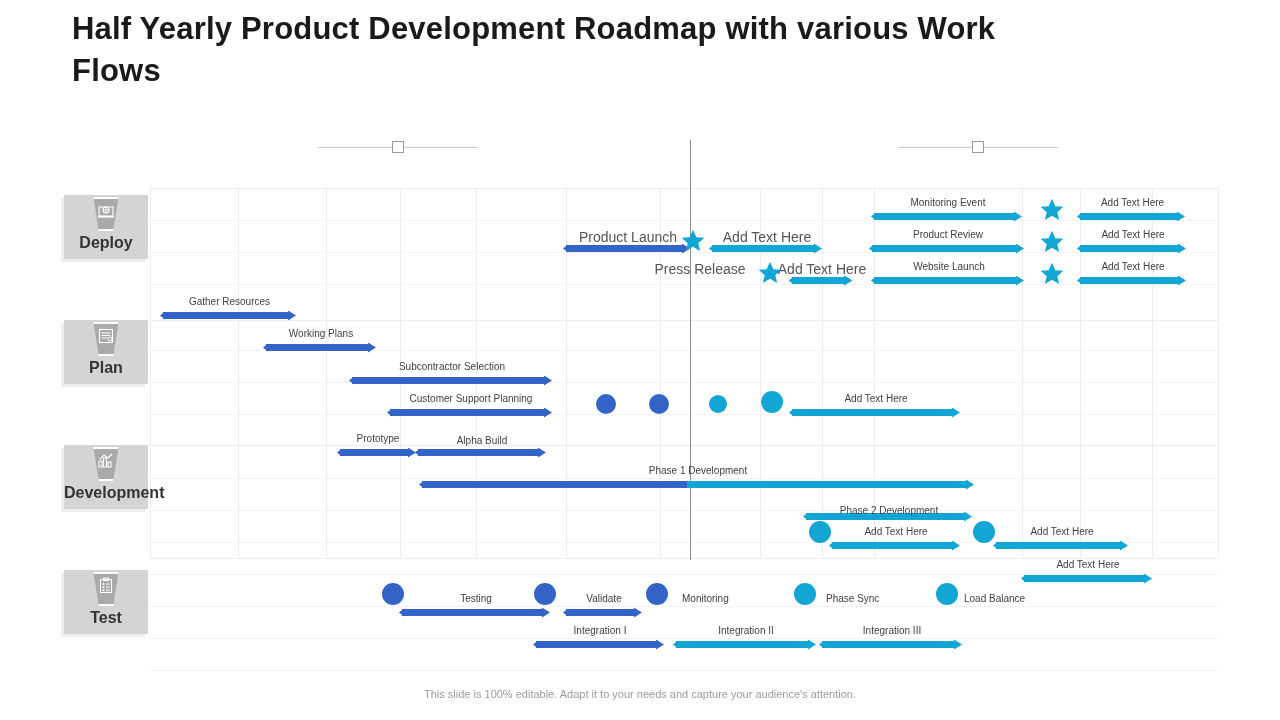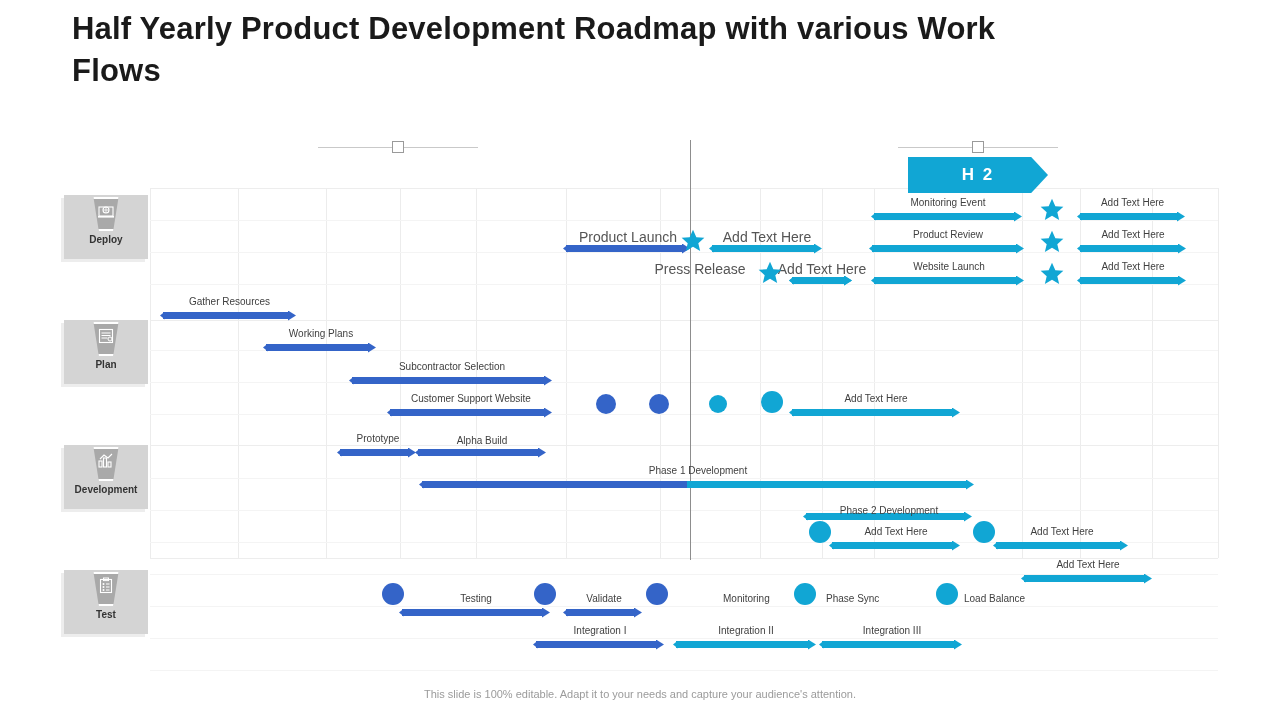--- a/index.html
+++ b/index.html
@@ -47,21 +47,21 @@
     padding-top: 2px;
   }
   .lane-icon { width: 30px; height: 34px; position: relative; }
   .lane-icon .trap {
     position: absolute; inset: 0;
     background: #a9a9a9; border: 2px solid #fff;
     clip-path: polygon(8% 0, 92% 0, 74% 100%, 26% 100%);
   }
   .lane-icon svg { position: absolute; left: 6px; top: 5px; }
   .lane-name {
-    font-size: 10px; font-weight: bold; color: #333; margin-top: 3px;
+    font-size: 16px; font-weight: bold; color: #333; margin-top: 3px;
     text-align: center; line-height: 1.1; width: 100%;
   }
 
   
   .bar { position: absolute; height: 7px; }
   .bar .body { position: absolute; left: 0; top: 0; bottom: 0; right: 7px; }
   .bar .tip {
     position: absolute; right: 0; top: 50%; margin-top: -5px;
     width: 8px; height: 10px;
     clip-path: polygon(0 0, 100% 50%, 0 100%);
@@ -179,21 +179,20 @@
       </div>
     </div>
   <div id="halves-layer">
       <div class="half-wrap" style="left: 328px; top: 18px; width: 140px;">
         <div class="half-line" style="left: -10px; width: 160px;"></div>
         <div class="half-sq"></div>
       </div>
       <div class="half-wrap" style="left: 908px; top: 18px; width: 140px;">
         <div class="half-line" style="left: -10px; width: 160px;"></div>
         <div class="half-sq"></div>
-        <div class="half-arrow" style="background: rgb(17, 166, 212);">H 2</div>
       </div>
     </div>
   <div id="bars-layer">
       <div class="bar" style="left: 874px; top: 103px; width: 148px;">
         <div class="body" style="background: rgb(17, 166, 212);"></div>
         <div class="tip" style="background: rgb(17, 166, 212);"></div>
         <div class="cap" style="background: rgb(17, 166, 212);"></div>
       </div>
       <div class="tlabel" style="left: 858px; width: 180px; top: 87px;">Monitoring Event</div>
       <div class="bar" style="left: 1080px; top: 103px; width: 105px;">
@@ -266,21 +265,21 @@
         <div class="body" style="background: rgb(52, 100, 200);"></div>
         <div class="tip" style="background: rgb(52, 100, 200);"></div>
         <div class="cap" style="background: rgb(52, 100, 200);"></div>
       </div>
       <div class="tlabel" style="left: 362px; width: 180px; top: 251px;">Subcontractor Selection</div>
       <div class="bar" style="left: 390px; top: 299px; width: 162px;">
         <div class="body" style="background: rgb(52, 100, 200);"></div>
         <div class="tip" style="background: rgb(52, 100, 200);"></div>
         <div class="cap" style="background: rgb(52, 100, 200);"></div>
       </div>
-      <div class="tlabel" style="left: 381px; width: 180px; top: 283px;">Customer Support Website</div>
+      <div class="tlabel" style="left: 381px; width: 180px; top: 283px;">Customer Support Planning</div>
       <div class="bar" style="left: 792px; top: 299px; width: 168px;">
         <div class="body" style="background: rgb(17, 166, 212);"></div>
         <div class="tip" style="background: rgb(17, 166, 212);"></div>
         <div class="cap" style="background: rgb(17, 166, 212);"></div>
       </div>
       <div class="tlabel" style="left: 786px; width: 180px; top: 283px;">Add Text Here</div>
       <div class="bar" style="left: 340px; top: 339px; width: 76px;">
         <div class="body" style="background: rgb(52, 100, 200);"></div>
         <div class="tip" style="background: rgb(52, 100, 200);"></div>
         <div class="cap" style="background: rgb(52, 100, 200);"></div>
@@ -327,21 +326,21 @@
         <div class="tip" style="background: rgb(52, 100, 200);"></div>
         <div class="cap" style="background: rgb(52, 100, 200);"></div>
       </div>
       <div class="tlabel" style="left: 386px; width: 180px; top: 483px;">Testing</div>
       <div class="bar" style="left: 566px; top: 499px; width: 76px;">
         <div class="body" style="background: rgb(52, 100, 200);"></div>
         <div class="tip" style="background: rgb(52, 100, 200);"></div>
         <div class="cap" style="background: rgb(52, 100, 200);"></div>
       </div>
       <div class="tlabel" style="left: 514px; width: 180px; top: 483px;">Validate</div>
-      <div class="tlabel" style="left: 682px; width: 156px; top: 483px; text-align: left; margin-left: 41px;">Monitoring</div>
+      <div class="tlabel" style="left: 682px; width: 156px; top: 483px; text-align: left;">Monitoring</div>
       <div class="tlabel" style="left: 826px; width: 180px; top: 483px; text-align: left;">Phase Sync</div>
       <div class="tlabel" style="left: 964px; width: 180px; top: 483px; text-align: left;">Load Balance</div>
       <div class="bar" style="left: 536px; top: 531px; width: 128px;">
         <div class="body" style="background: rgb(52, 100, 200);"></div>
         <div class="tip" style="background: rgb(52, 100, 200);"></div>
         <div class="cap" style="background: rgb(52, 100, 200);"></div>
       </div>
       <div class="tlabel" style="left: 510px; width: 180px; top: 515px;">Integration I</div>
       <div class="bar" style="left: 676px; top: 531px; width: 140px;">
         <div class="body" style="background: rgb(17, 166, 212);"></div>

